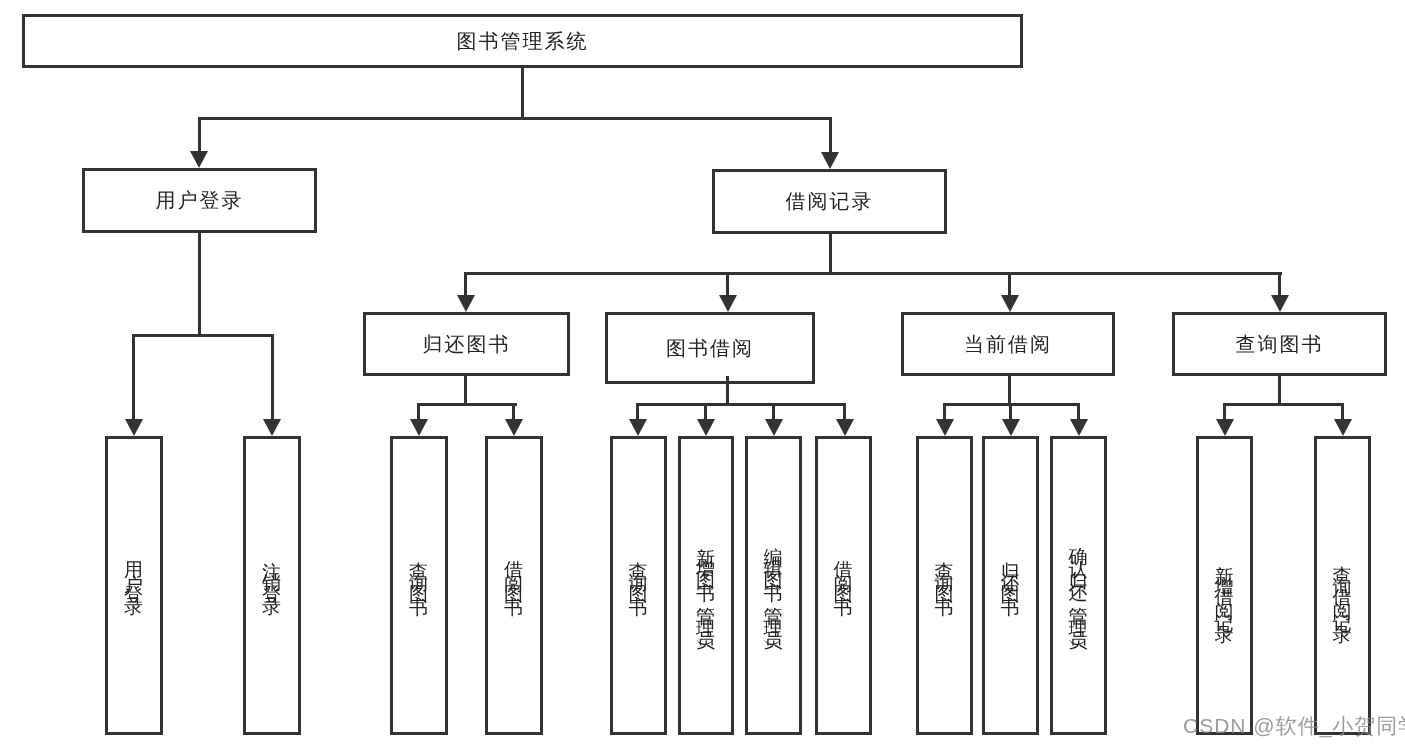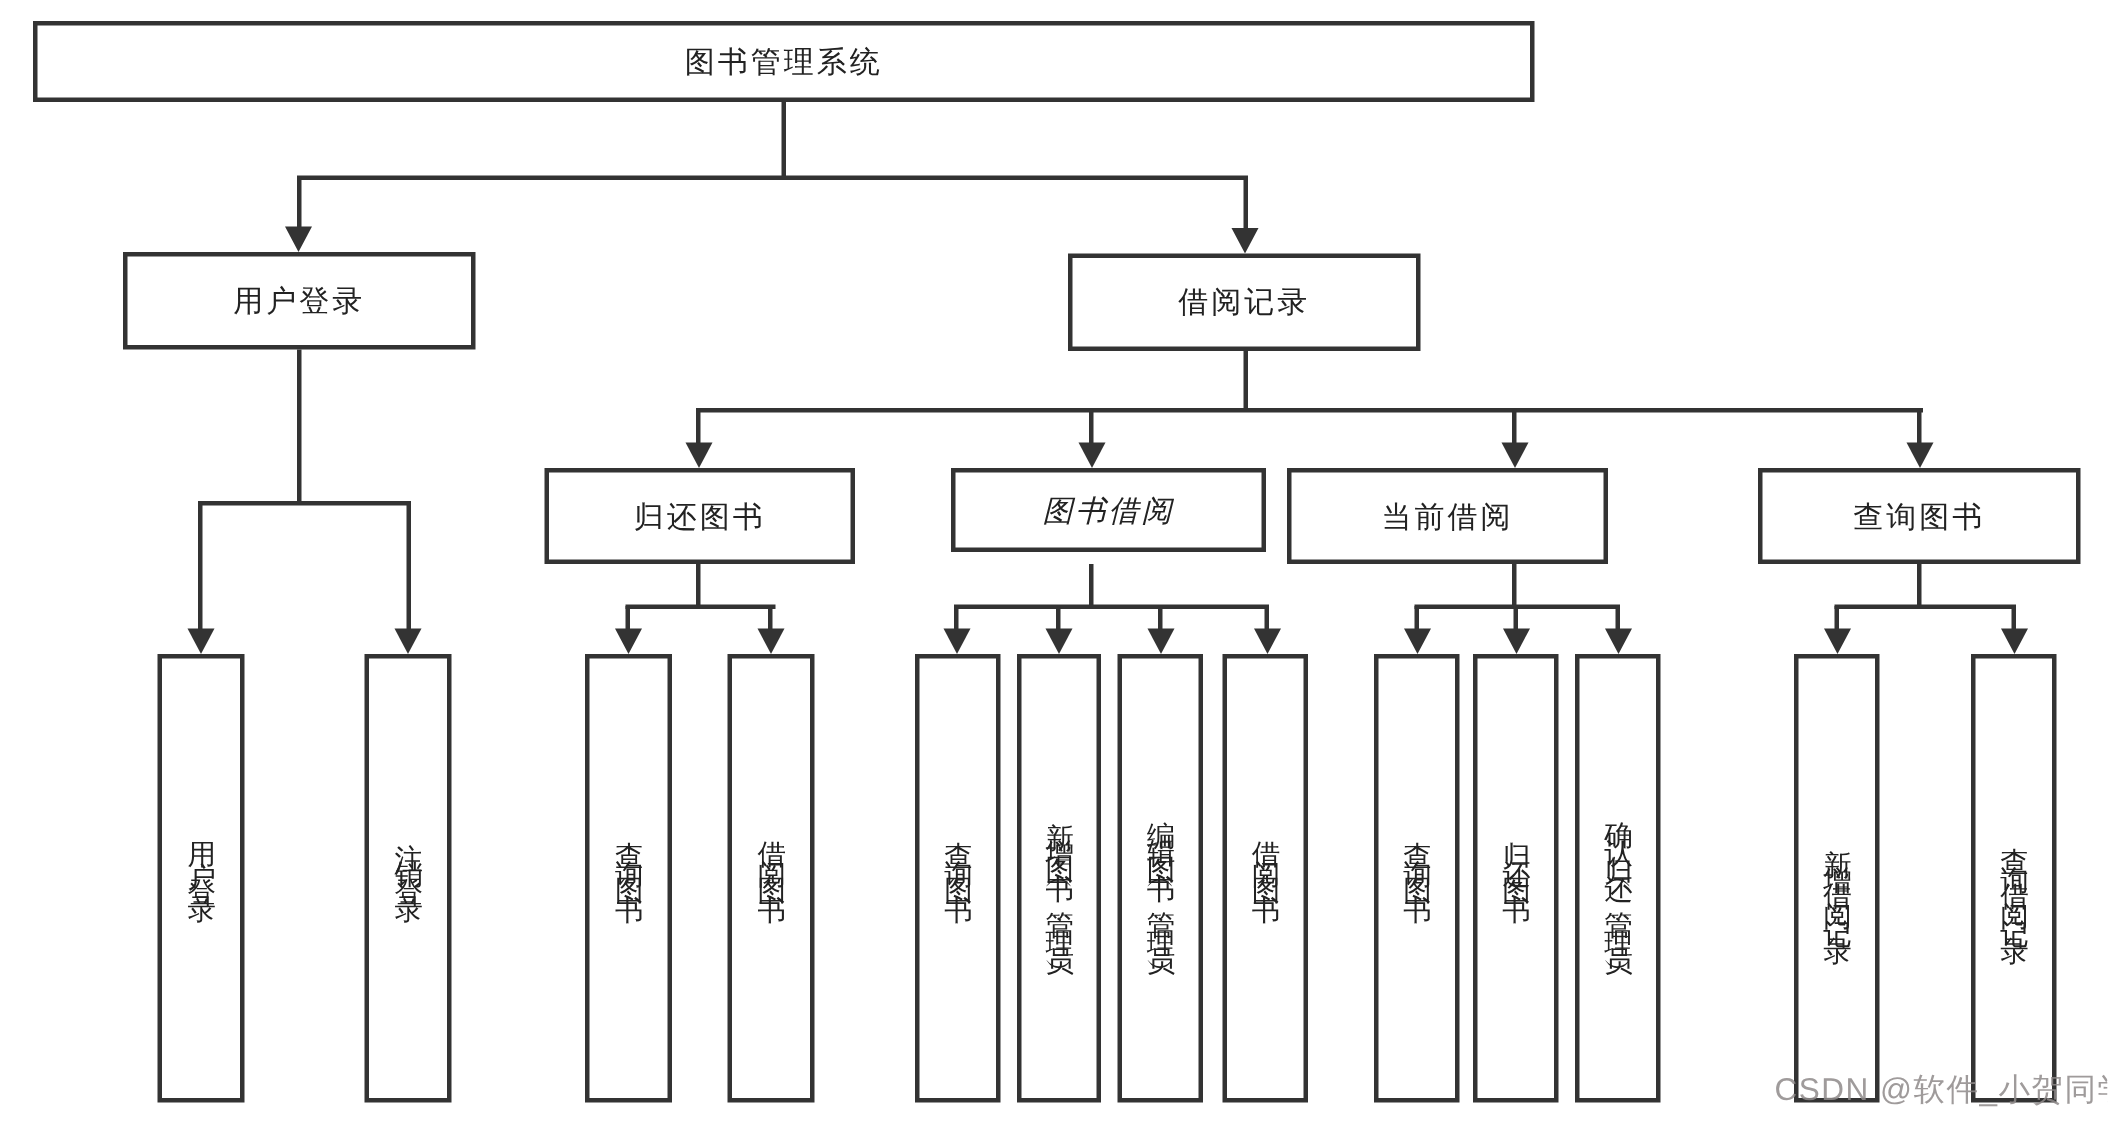--- a/index.html
+++ b/index.html
@@ -96,24 +96,24 @@
   <div class="line" style="left:726px; top:273px; width:3px; height:23px;"></div>
   <div class="arrow" style="left:719px; top:295px;"></div>
   <div class="line" style="left:1008px; top:273px; width:3px; height:23px;"></div>
   <div class="arrow" style="left:1001px; top:295px;"></div>
   <div class="line" style="left:1278px; top:273px; width:3px; height:23px;"></div>
   <div class="arrow" style="left:1271px; top:295px;"></div>
 
   <div class="node h" style="left:363px; top:312px; width:207px; height:64px;">
     <span>归还图书</span>
   </div>
-  <div class="node h" style="left:634px; top:312px; width:210px; height:56px;font-style:italic;">
+  <div class="node h" style="left:605px; top:312px; width:210px; height:72px;">
     <span>图书借阅</span>
   </div>
-  <div class="node h" style="left:858px; top:312px; width:214px; height:64px;">
+  <div class="node h" style="left:901px; top:312px; width:214px; height:64px;">
     <span>当前借阅</span>
   </div>
   <div class="node h" style="left:1172px; top:312px; width:215px; height:64px;">
     <span>查询图书</span>
   </div>
 
   <div class="line" style="left:464px; top:376px; width:3px; height:30px;"></div>
   <div class="line" style="left:417px; top:403px; width:100px; height:3px;"></div>
   <div class="line" style="left:417px; top:404px; width:3px; height:16px;"></div>
   <div class="arrow" style="left:410px; top:419px;"></div>

